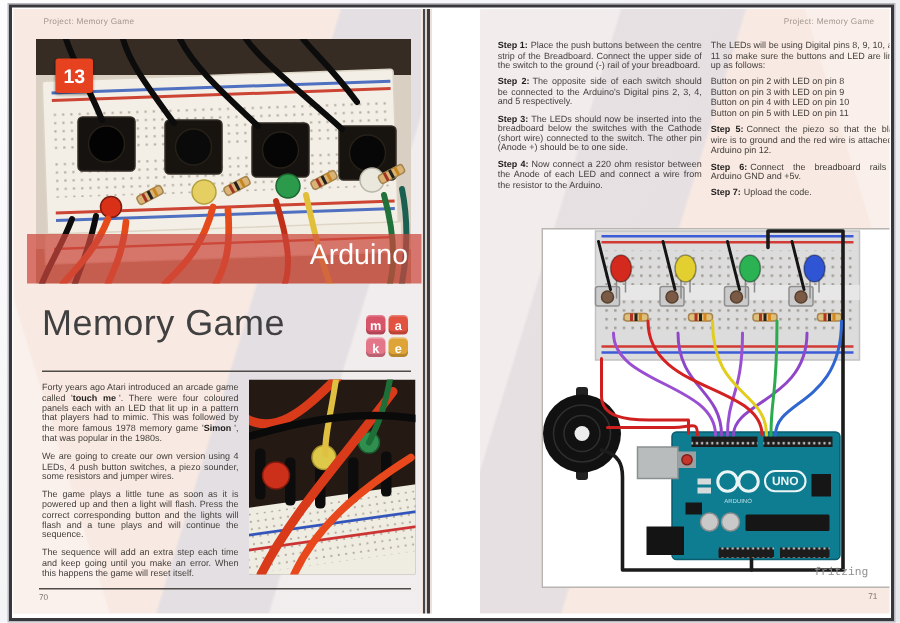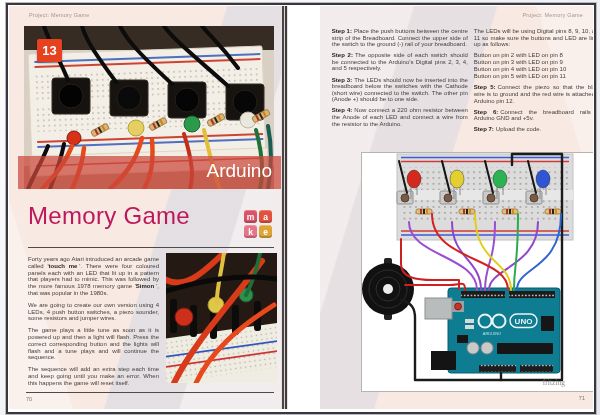--- a/index.html
+++ b/index.html
@@ -15,29 +15,29 @@
   .page-right::before{background:linear-gradient(287deg,rgba(255,255,255,0) 55%,rgba(203,211,228,0.40) 55.5%,rgba(203,211,228,0.40) 76%,rgba(236,240,247,0.5) 76.5%,rgba(236,240,247,0.5) 100%),
                 linear-gradient(253deg,rgba(255,255,255,0.3) 0 14%,rgba(255,255,255,0) 14.5%);}
   .gutter{width:7px;height:403px;background:linear-gradient(90deg,#efdfd9 0 12%,#46464a 12% 38%,#d9d5d1 38% 55%,#3c3c40 55% 82%,#efdfd9 82% 100%);}
   .abs{position:absolute;}
   .hdr{font-size:5.5px;color:#a2988e;letter-spacing:0.2px;}
   .bt{font-size:6px;line-height:6.8px;color:#45413d;text-align:justify;margin:0 0 5px 0;}
   .bt b,.step b{color:#1f1d1b;margin-right:2px;}
   .step{font-size:6px;line-height:6.6px;color:#45413d;text-align:justify;margin:0 0 4.5px 0;}
   .plist{font-size:6px;line-height:6.8px;color:#45413d;margin:0 0 5px 0;}
   .plist div{white-space:nowrap;}
-  .title{font-size:24px;color:#be185d;font-weight:400;letter-spacing:0.3px;}
+  .title{font-size:24px;color:#404040;font-weight:400;letter-spacing:0.3px;}
   .rule{height:1px;background:#4d4a47;}
   .pnum{font-size:5.5px;color:#7c756e;}
   .banner{color:#fff;font-size:19px;text-align:right;padding:4px 12px 0 0;box-sizing:border-box;font-weight:400;}
   .badge{width:25px;height:23px;border-radius:2px;color:#fff;font-size:13px;font-weight:bold;display:flex;align-items:center;justify-content:center;box-shadow:0 1px 2px rgba(0,0,0,0.4);}
   .mlogo{display:grid;grid-template-columns:13px 13px;gap:2px;}
   .mlogo span{width:13px;height:13px;border-radius:3px;color:#fff;font-size:8.5px;font-weight:bold;display:flex;align-items:center;justify-content:center;box-shadow:inset 0 -2px 0 rgba(0,0,0,0.18),inset 0 1px 0 rgba(255,255,255,0.25);}
   .dbox{background:#fff;border:1px solid #b8b4b0;box-sizing:border-box;}
-  .fritz{font-family:Liberation Serif, serif;font-size:7.5px;color:#8e8e8e;}
+  .fritz{font-family:Liberation Mono, monospace;font-size:7.5px;color:#8e8e8e;}
   .photo{display:block;}
 </style>
 </head>
 <body>
 
 <div class="stage">
   <div class="spread">
 
     <div class="page page-left" style="background: rgb(248, 233, 226);">
       <div class="abs hdr" style="left:20px;top:6px;">Project: Memory Game</div>

